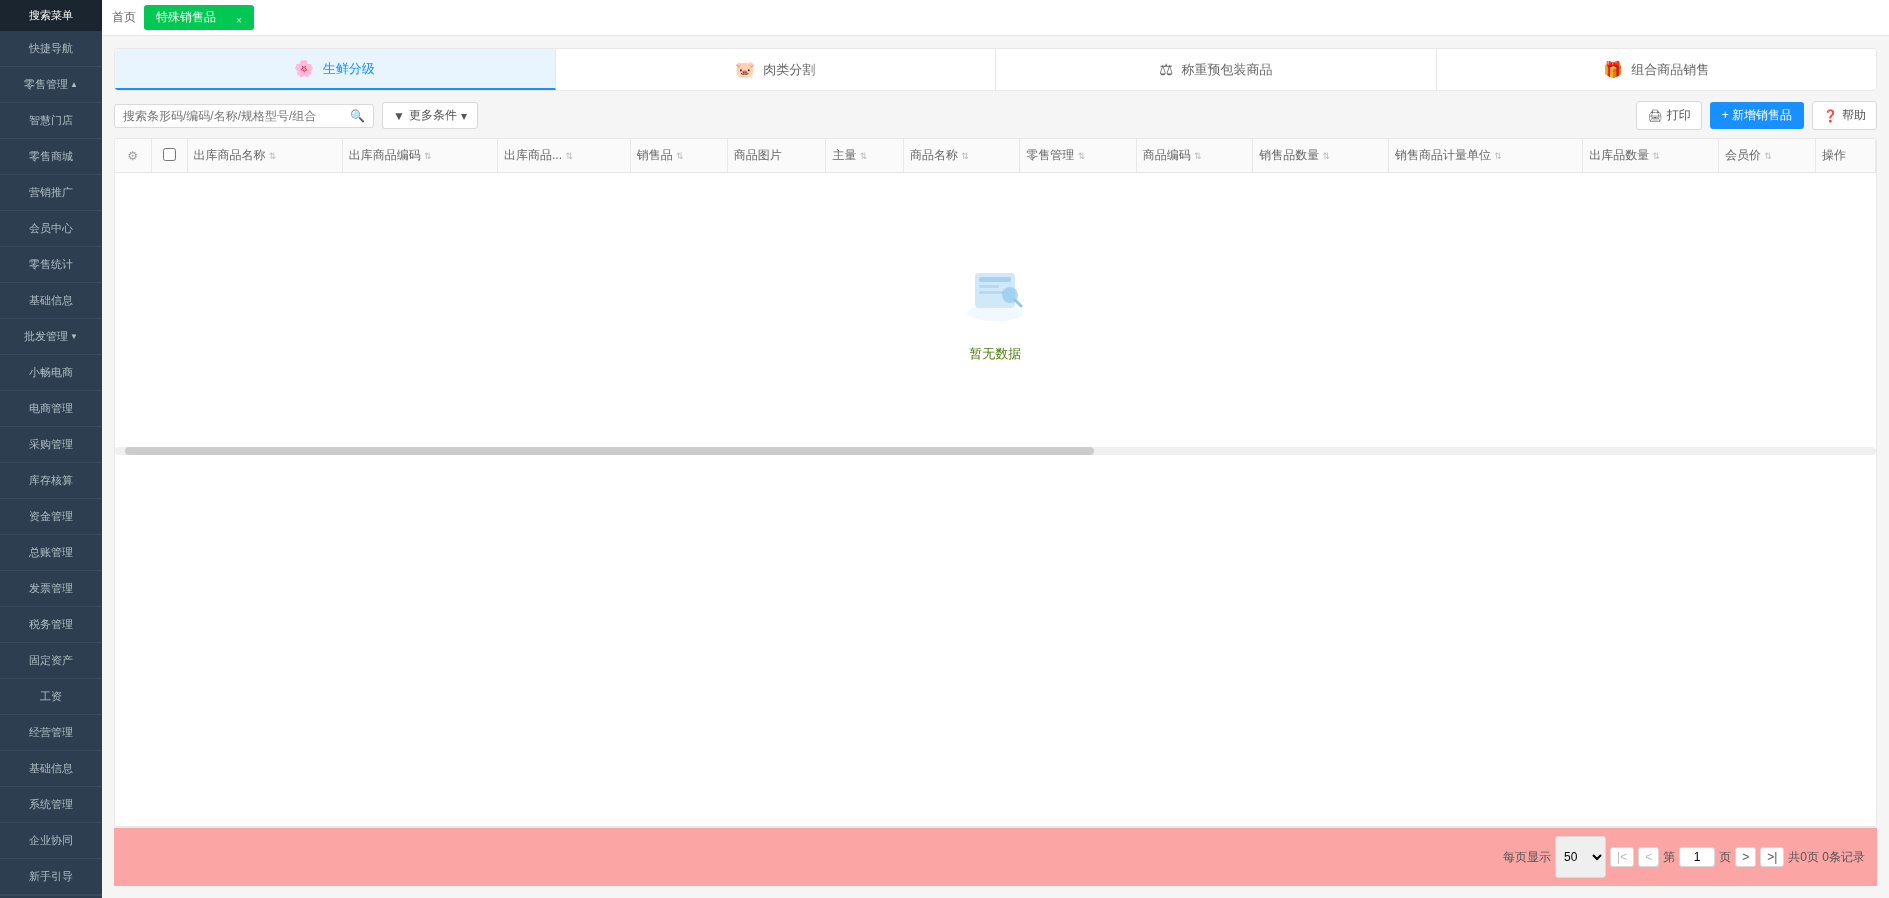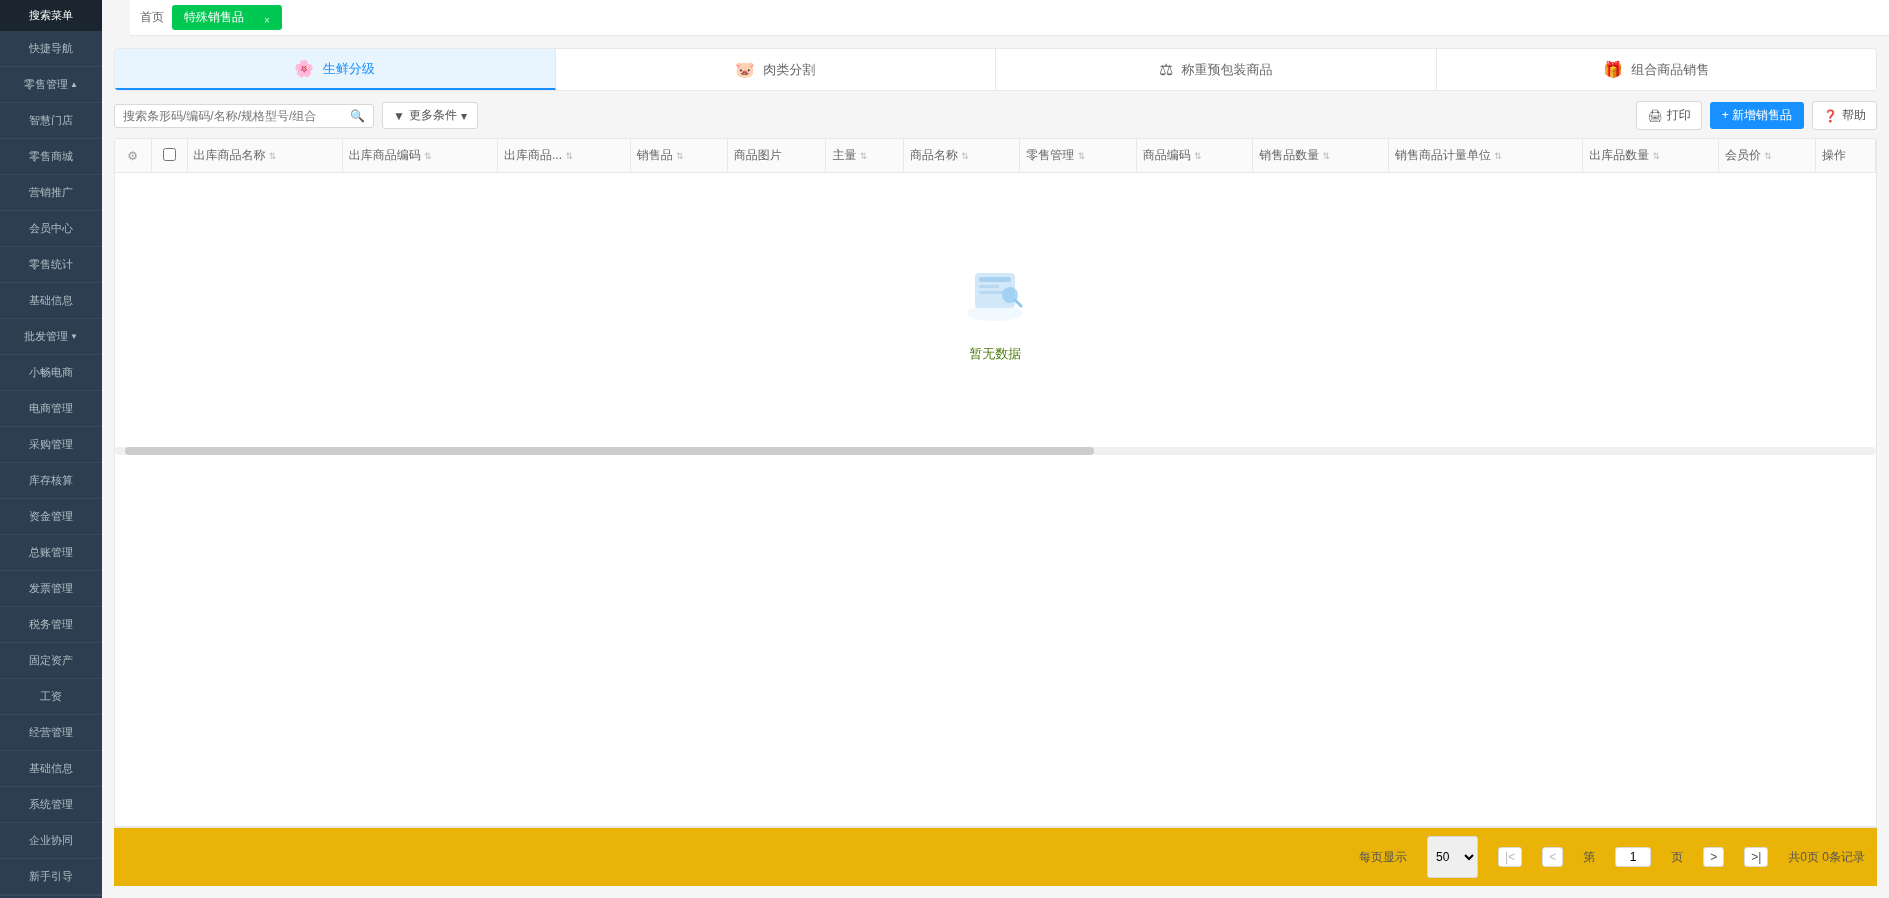--- a/index.html
+++ b/index.html
@@ -55,21 +55,20 @@
     
     .top-nav {
       background: #fff;
       padding: 0 10px;
       height: 36px;
       display: flex;
       align-items: center;
       gap: 8px;
       border-bottom: 1px solid #e8e8e8;
       flex-shrink: 0;
-      margin-left: 28px;
     }
     .nav-home {
       color: #666;
       font-size: 12px;
       cursor: pointer;
     }
     .nav-tab {
       background: #00c853;
       color: #fff;
       padding: 4px 12px;
@@ -242,23 +241,23 @@
       width: 80px;
       height: 80px;
       margin-bottom: 12px;
     }
 
     
     .pagination-bar {
       display: flex;
       align-items: center;
       justify-content: flex-end;
-      gap: 20px;
+      gap: 4px;
       padding: 8px 12px;
-      background: #eab308;
+      background: #fca5a5;
       border-top: 1px solid #e8e8e8;
       font-size: 12px;
       color: #555;
       flex-shrink: 0;
     }
     .pagination-bar select {
       border: 1px solid #d9d9d9;
       border-radius: 3px;
       padding: 12px 4px;
       font-size: 12px;

